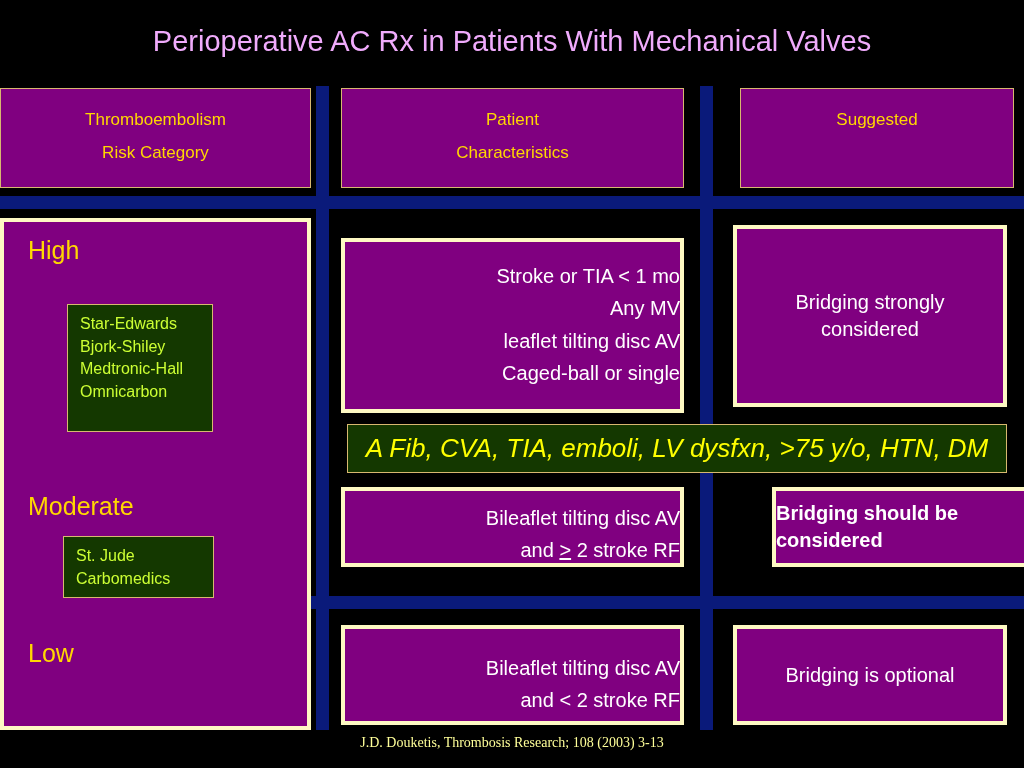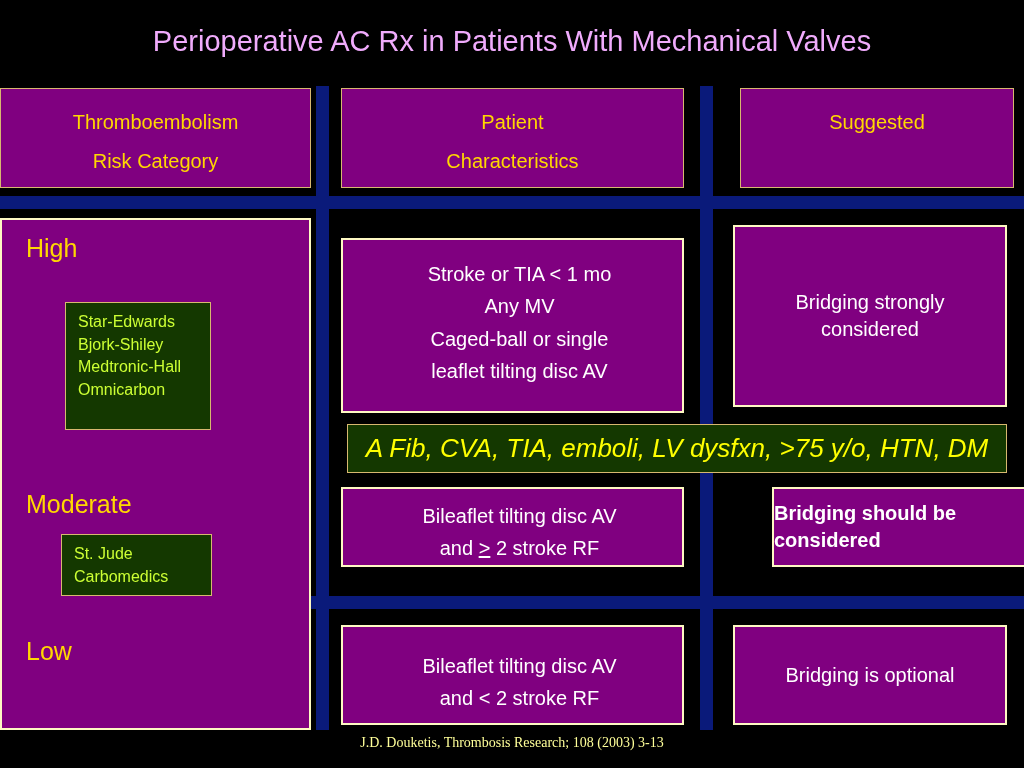--- a/index.html
+++ b/index.html
@@ -48,26 +48,26 @@
     display: flex;
     flex-direction: column;
   }
   .cell.hdr {
     border: 1px solid #d8b870;
     align-items: center;
     justify-content: flex-start;
     padding-top: 14px;
   }
   .cell.body {
-    border: 2px solid #fef9c3;
+    border: 4px solid #fef9c3;
   }
 
   .hdr-line {
     color: #ffd700;
-    font-size: 20px;
+    font-size: 17px;
     line-height: 1.95;
     text-align: center;
   }
 
   
   #cell-risk-column {
     left: 0px;  top: 218px;  width: 311px;  height: 512px;
     padding: 0;
   }
   .risk-label {
@@ -104,21 +104,21 @@
     padding: 11px 0 0 14px;
   }
   #cell-char-low {
     left: 341px; top: 625px; width: 343px; height: 100px;
     padding: 23px 0 0 14px;
   }
   .char-line {
     color: #ffffff;
     font-size: 20px;
     line-height: 1.62;
-    text-align: center;
+    text-align: right;
   }
   .char-line u { text-decoration: underline; }
 
   
   #cell-mgmt-high {
     left: 733px; top: 225px; width: 274px; height: 182px;
     align-items: center; justify-content: center;
   }
   #cell-mgmt-moderate {
     left: 772px; top: 487px; width: 274px; height: 80px;
@@ -206,22 +206,22 @@
     <div>St. Jude</div>
     <div>Carbomedics</div>
   </div>
 
   <div class="risk-label" id="risk-label-low">Low</div>
 </div>
 
 <div class="cell body" id="cell-char-high">
   <div class="char-line">Stroke or TIA &lt; 1 mo</div>
   <div class="char-line">Any MV</div>
+  <div class="char-line">leaflet tilting disc AV</div>
   <div class="char-line">Caged-ball or single</div>
-  <div class="char-line">leaflet tilting disc AV</div>
 </div>
 
 <div class="cell body" id="cell-char-moderate">
   <div class="char-line">Bileaflet tilting disc AV</div>
   <div class="char-line"><span>and </span><u>&gt;</u><span> 2 stroke RF</span></div>
 </div>
 
 <div class="cell body" id="cell-char-low">
   <div class="char-line">Bileaflet tilting disc AV</div>
   <div class="char-line">and &lt; 2 stroke RF</div>

